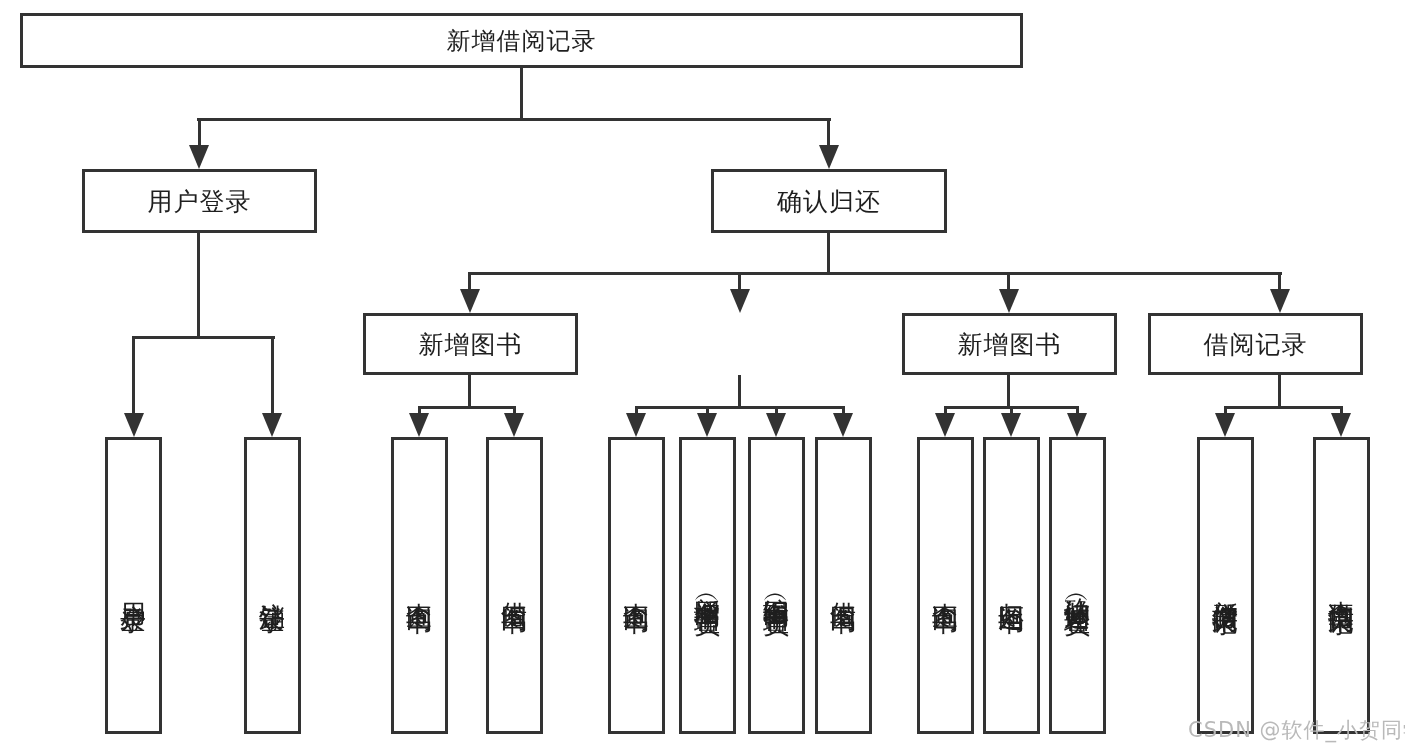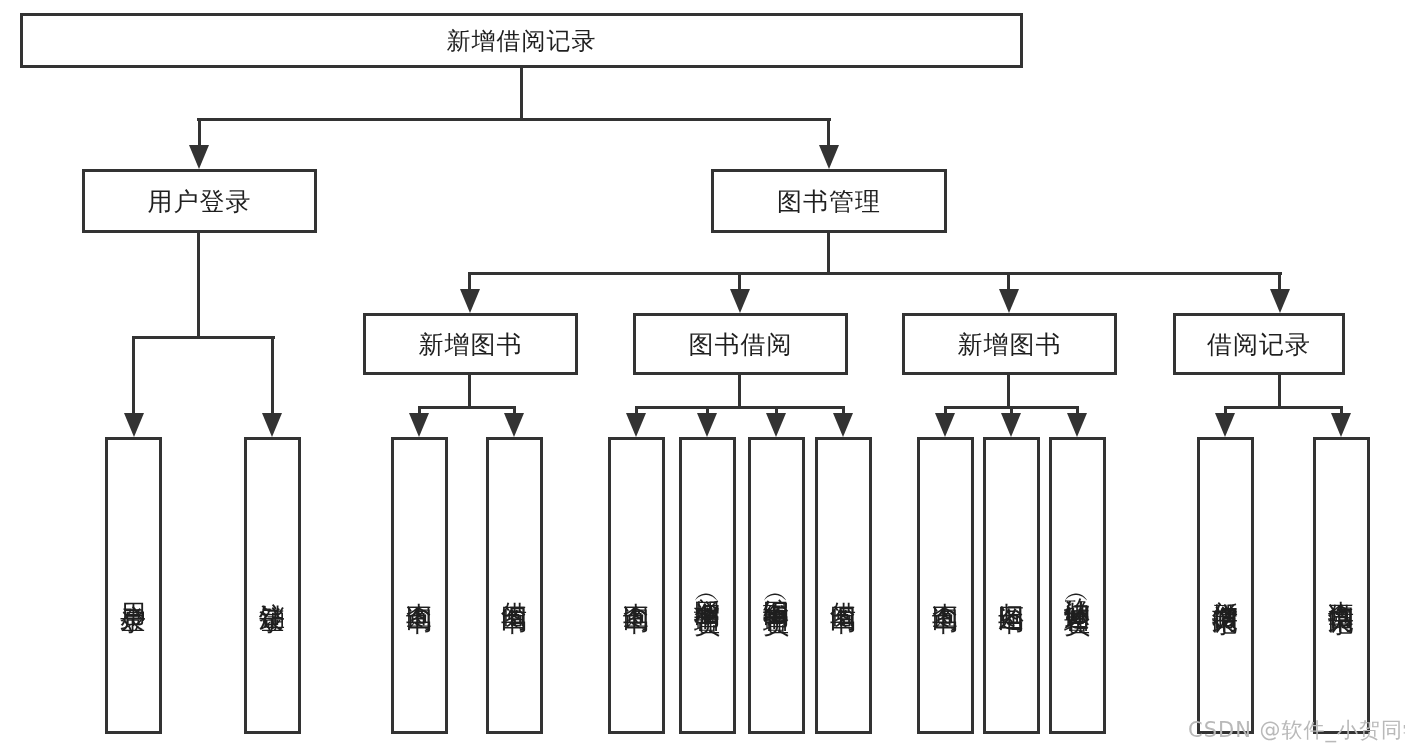--- a/index.html
+++ b/index.html
@@ -43,21 +43,21 @@
   <div class="line" style="left:197px;top:118px;width:634px;height:3px"></div>
   <div class="line" style="left:198px;top:118px;width:3px;height:30px"></div>
   <div class="line" style="left:827px;top:118px;width:3px;height:30px"></div>
   <div class="arrow" style="left:189px;top:145px"></div>
   <div class="arrow" style="left:819px;top:145px"></div>
 
   <div class="box h" style="left:82px;top:169px;width:235px;height:64px">
     <span>用户登录</span>
   </div>
   <div class="box h" style="left:711px;top:169px;width:236px;height:64px">
-    <span>图书管理</span>
+    <span>确认归还</span>
   </div>
 
   <div class="line" style="left:197px;top:233px;width:3px;height:103px"></div>
   <div class="line" style="left:133px;top:336px;width:142px;height:3px"></div>
   <div class="line" style="left:132px;top:336px;width:3px;height:78px"></div>
   <div class="line" style="left:271px;top:336px;width:3px;height:78px"></div>
   <div class="arrow" style="left:124px;top:413px"></div>
   <div class="arrow" style="left:262px;top:413px"></div>
 
   <div class="line" style="left:827px;top:233px;width:3px;height:39px"></div>
@@ -67,27 +67,24 @@
   <div class="line" style="left:1007px;top:272px;width:3px;height:20px"></div>
   <div class="line" style="left:1278px;top:272px;width:3px;height:20px"></div>
   <div class="arrow" style="left:460px;top:289px"></div>
   <div class="arrow" style="left:730px;top:289px"></div>
   <div class="arrow" style="left:999px;top:289px"></div>
   <div class="arrow" style="left:1270px;top:289px"></div>
 
   <div class="box h" style="left:363px;top:313px;width:215px;height:62px">
     <span>新增图书</span>
   </div>
-  <div class="box h" style="left:633px;top:313px;width:215px;height:62px">
-    <span>图书借阅</span>
-  </div>
   <div class="box h" style="left:902px;top:313px;width:215px;height:62px">
     <span>新增图书</span>
   </div>
-  <div class="box h" style="left:1173px;top:313px;width:172px;height:62px">
+  <div class="box h" style="left:1148px;top:313px;width:215px;height:62px">
     <span>借阅记录</span>
   </div>
 
   <div class="line" style="left:468px;top:375px;width:3px;height:31px"></div>
   <div class="line" style="left:738px;top:375px;width:3px;height:31px"></div>
   <div class="line" style="left:1007px;top:375px;width:3px;height:31px"></div>
   <div class="line" style="left:1278px;top:375px;width:3px;height:31px"></div>
 
   <div class="line" style="left:418px;top:406px;width:98px;height:3px"></div>
   <div class="line" style="left:635px;top:406px;width:210px;height:3px"></div>

